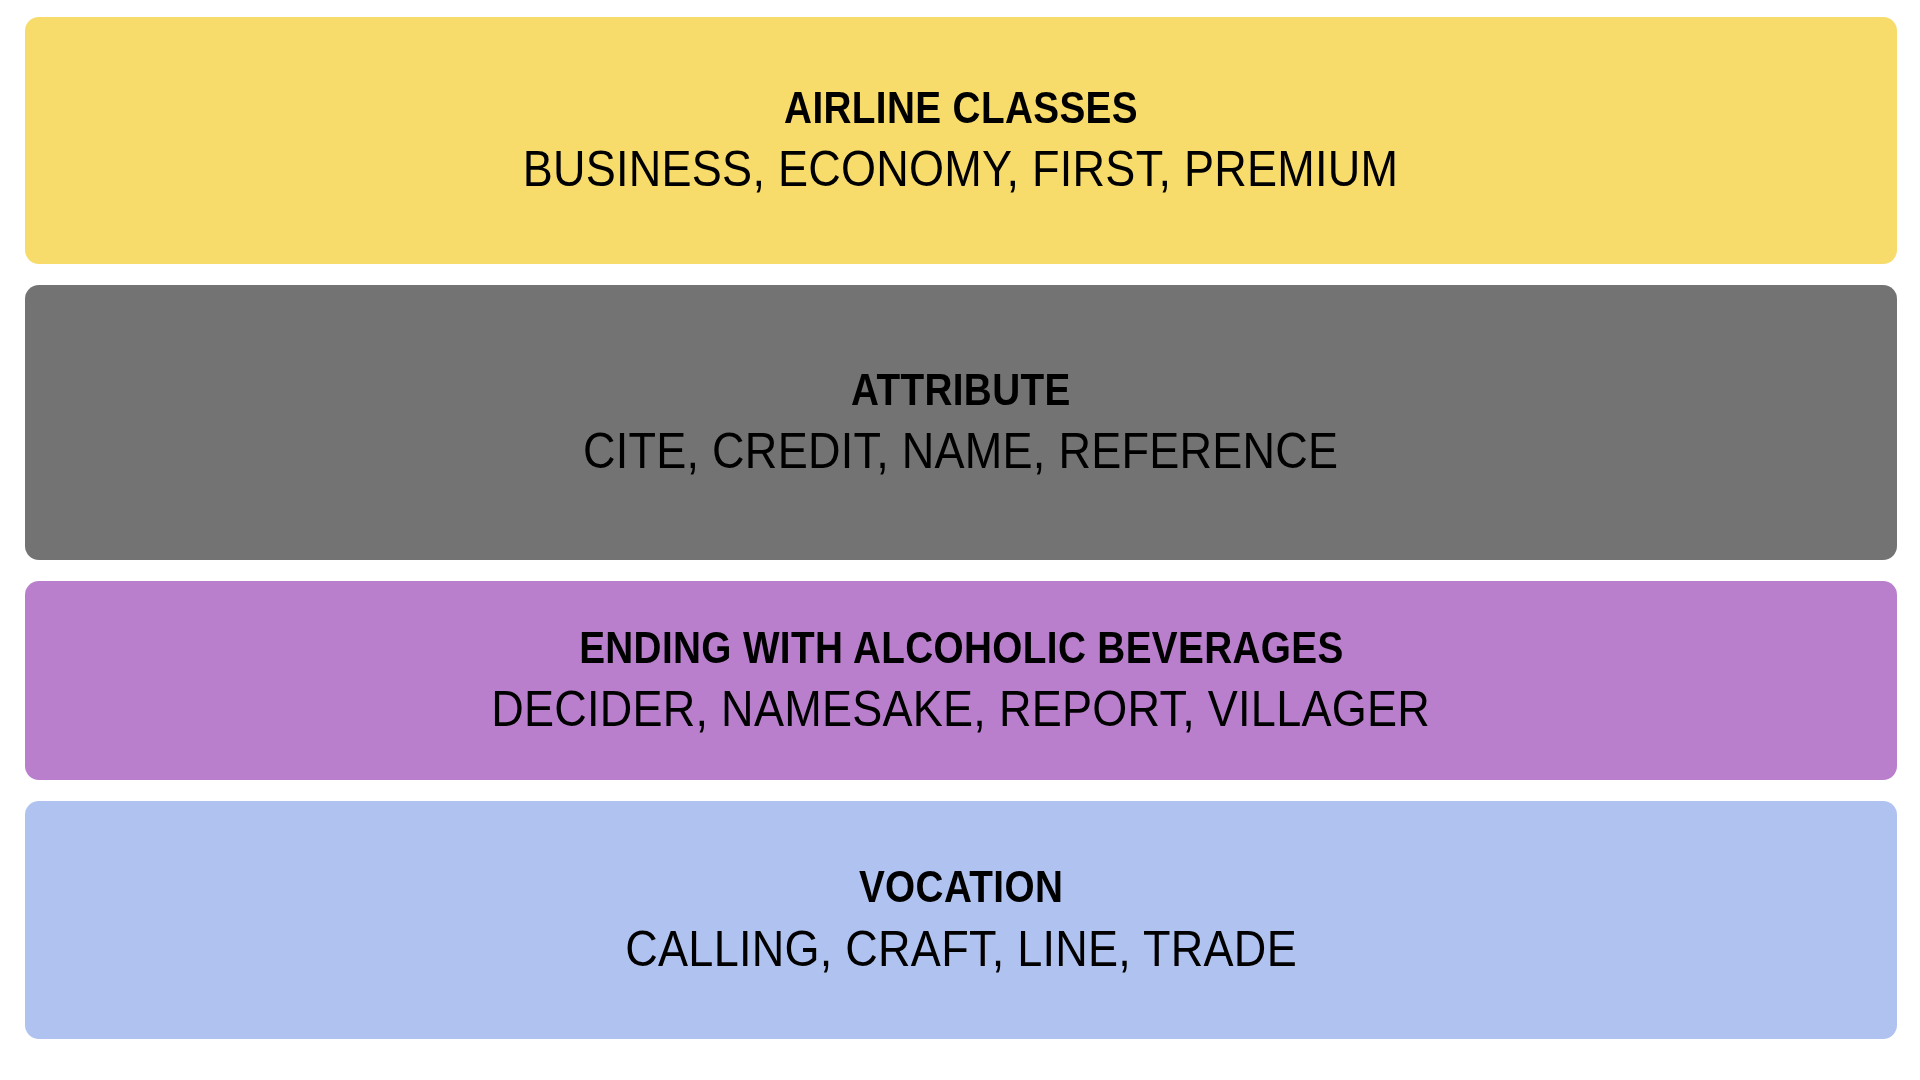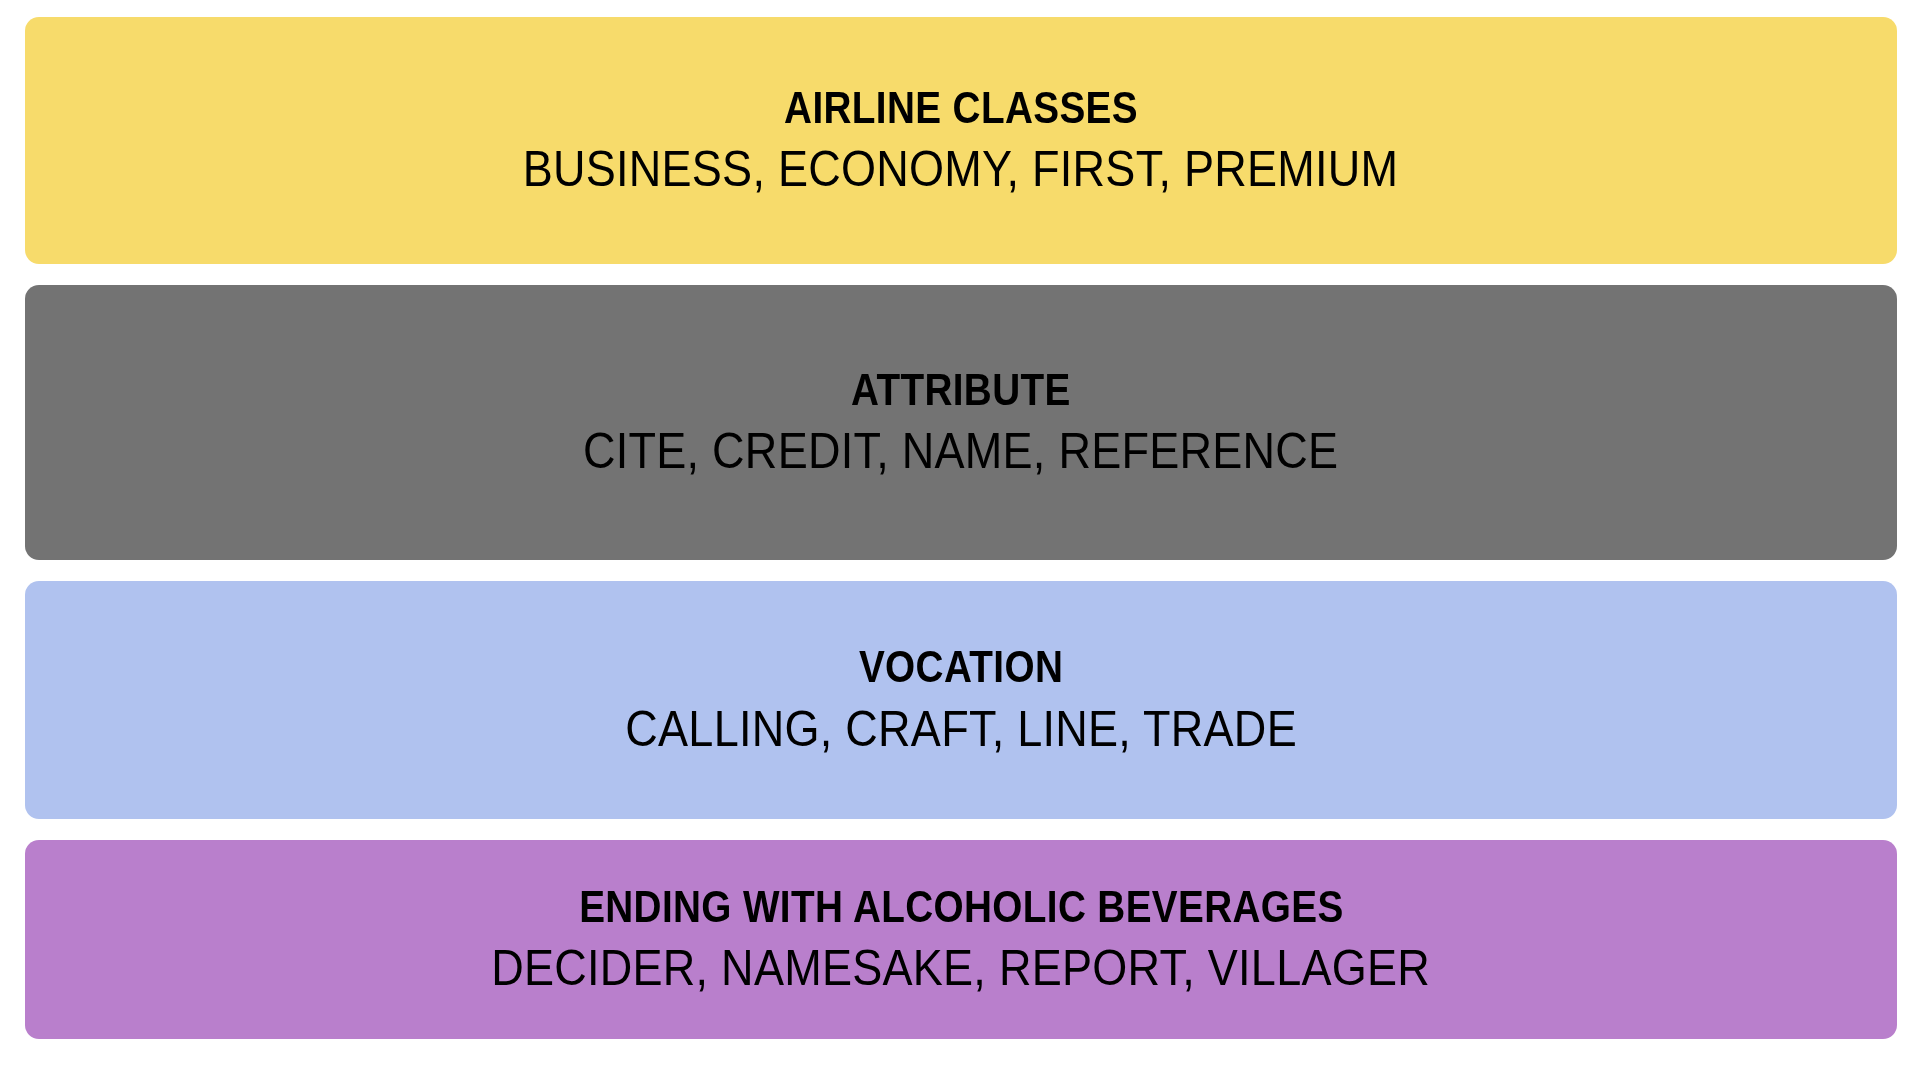--- a/index.html
+++ b/index.html
@@ -71,23 +71,23 @@
   <div class="card c0" style="background-color: rgb(247, 219, 107);">
     <div class="card-title">AIRLINE CLASSES</div>
     <div class="card-words">BUSINESS, ECONOMY, FIRST, PREMIUM</div>
   </div>
 
   <div class="card c1" style="background-color: #737373;">
     <div class="card-title">ATTRIBUTE</div>
     <div class="card-words">CITE, CREDIT, NAME, REFERENCE</div>
   </div>
 
+  <div class="card c3" style="background-color: rgb(185, 127, 204);">
+    <div class="card-title">ENDING WITH ALCOHOLIC BEVERAGES</div>
+    <div class="card-words">DECIDER, NAMESAKE, REPORT, VILLAGER</div>
+  </div>
+
   <div class="card c2" style="background-color: rgb(176, 194, 239);">
     <div class="card-title">VOCATION</div>
     <div class="card-words">CALLING, CRAFT, LINE, TRADE</div>
   </div>
 
-  <div class="card c3" style="background-color: rgb(185, 127, 204);">
-    <div class="card-title">ENDING WITH ALCOHOLIC BEVERAGES</div>
-    <div class="card-words">DECIDER, NAMESAKE, REPORT, VILLAGER</div>
-  </div>
-
 </div>
 
 </body></html>

